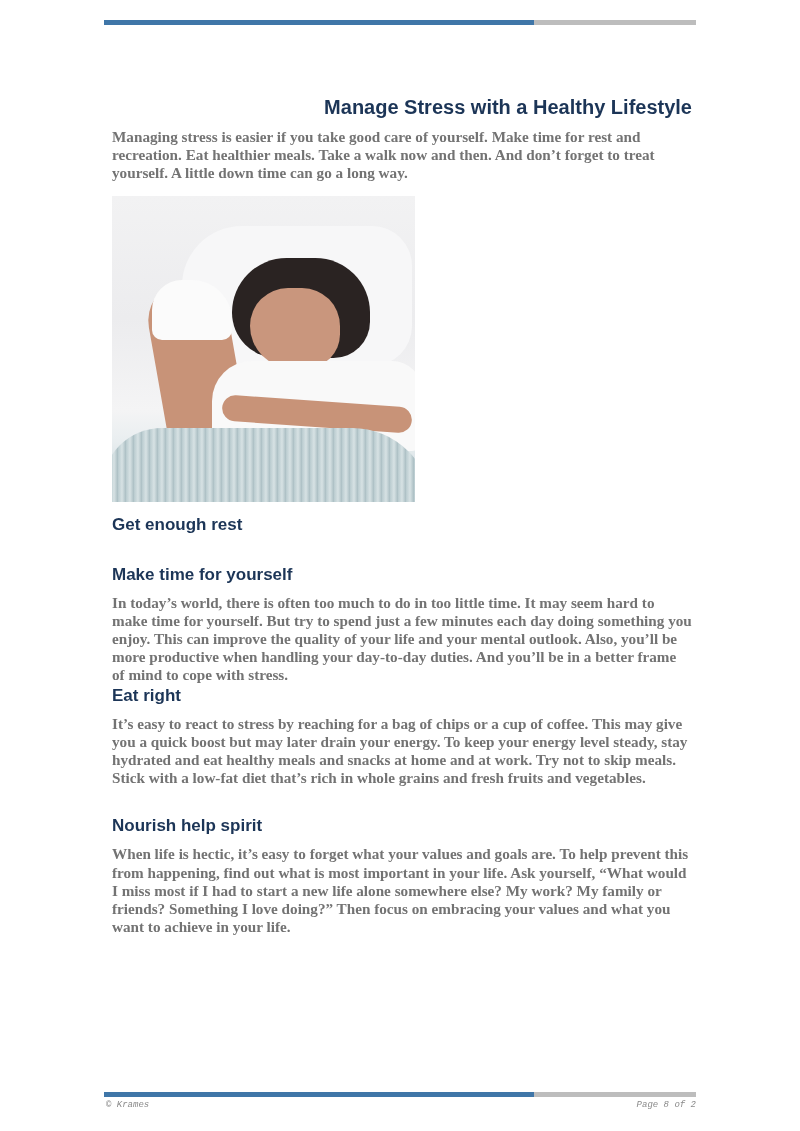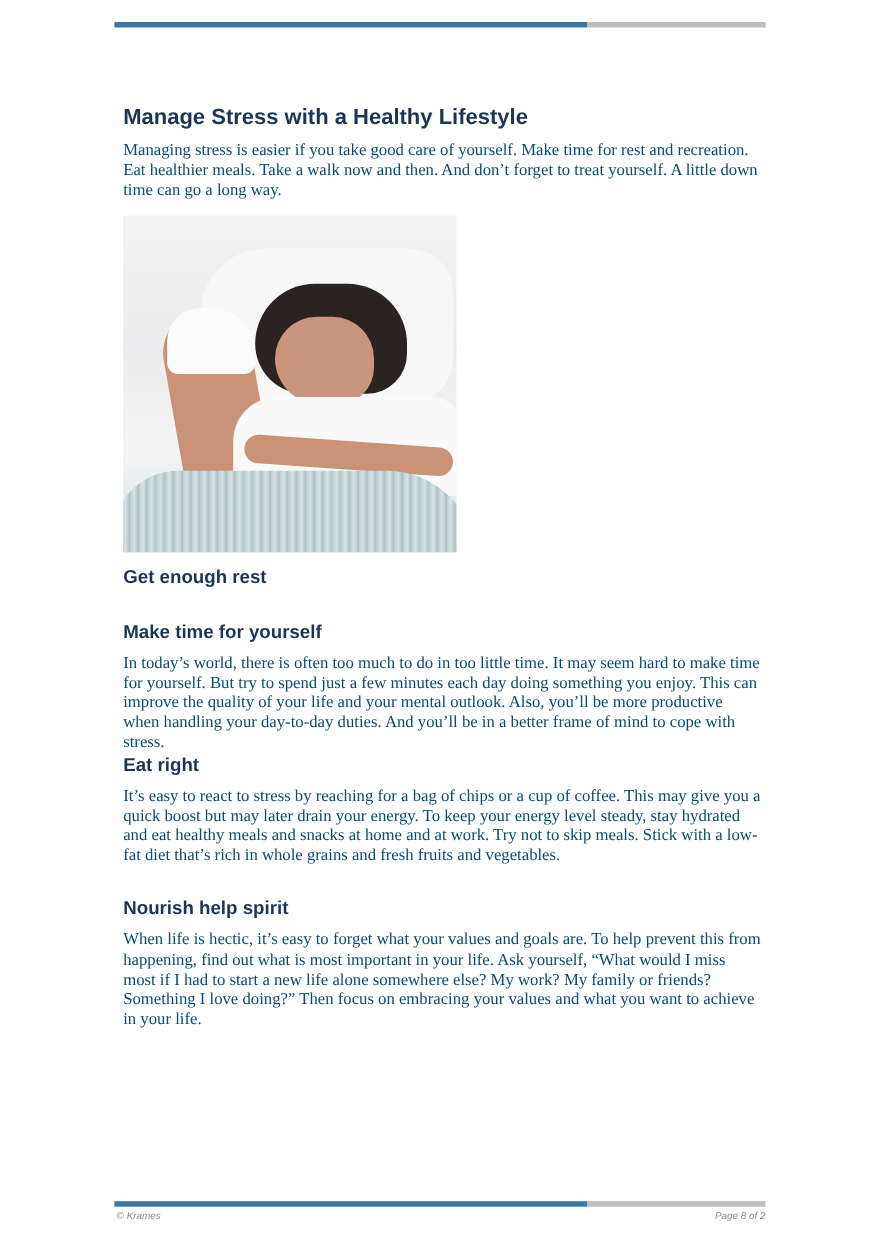--- a/index.html
+++ b/index.html
@@ -32,33 +32,35 @@
       top: 94px;
       width: 580px;
     }
     h1 {
       font-family: "Liberation Sans", sans-serif;
       font-weight: bold;
       font-size: 20px;
       line-height: 26px;
       color: #1c3557;
       margin-bottom: 8px;
+      text-align: right;
     }
     h2 {
       font-family: "Liberation Sans", sans-serif;
       font-weight: bold;
       font-size: 17px;
       line-height: 22px;
       color: #1c3557;
       margin-bottom: 8px;
     }
     p {
       font-size: 15.2px;
       line-height: 18.2px;
-      color: #0c4a6e;
+      color: #737373;
+      font-weight: bold;
     }
     .intro { margin-bottom: 13px; }
     .photo {
       width: 303px;
       height: 306px;
       margin-bottom: 12px;
       position: relative;
       overflow: hidden;
       background: linear-gradient(180deg, #f2f2f3 0%, #ececee 40%, #f4f4f5 70%, #e9eef0 80%, #c7d6da 100%);
     }
@@ -102,21 +104,21 @@
     .s2 { }
     .s3 { margin-bottom: 28px; }
 
     .footer {
       position: absolute;
       top: 1100px;
       left: 106px;
       width: 590px;
       display: flex;
       justify-content: space-between;
-      font-family: Liberation Sans, sans-serif;
+      font-family: Liberation Mono, monospace;
       font-style: italic;
       font-size: 9px;
       color: #8a8a8a;
       gap: 43px;
     }
   </style>
 </head>
 <body>
 
 <div class="bar top">

